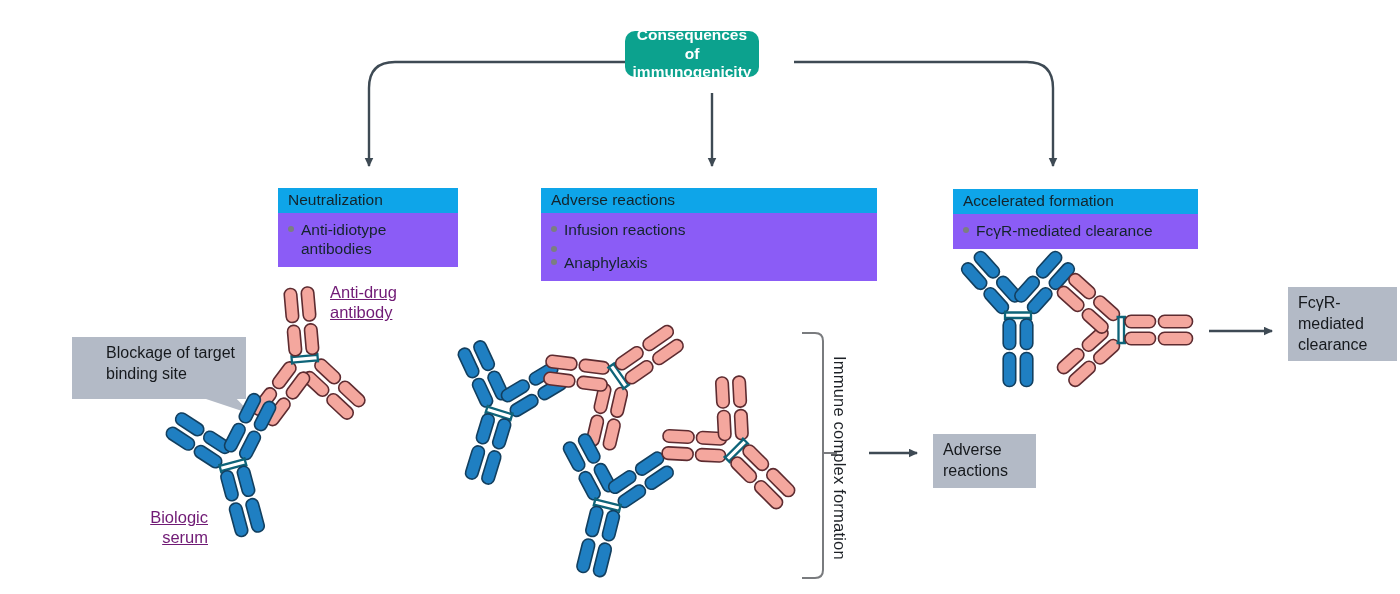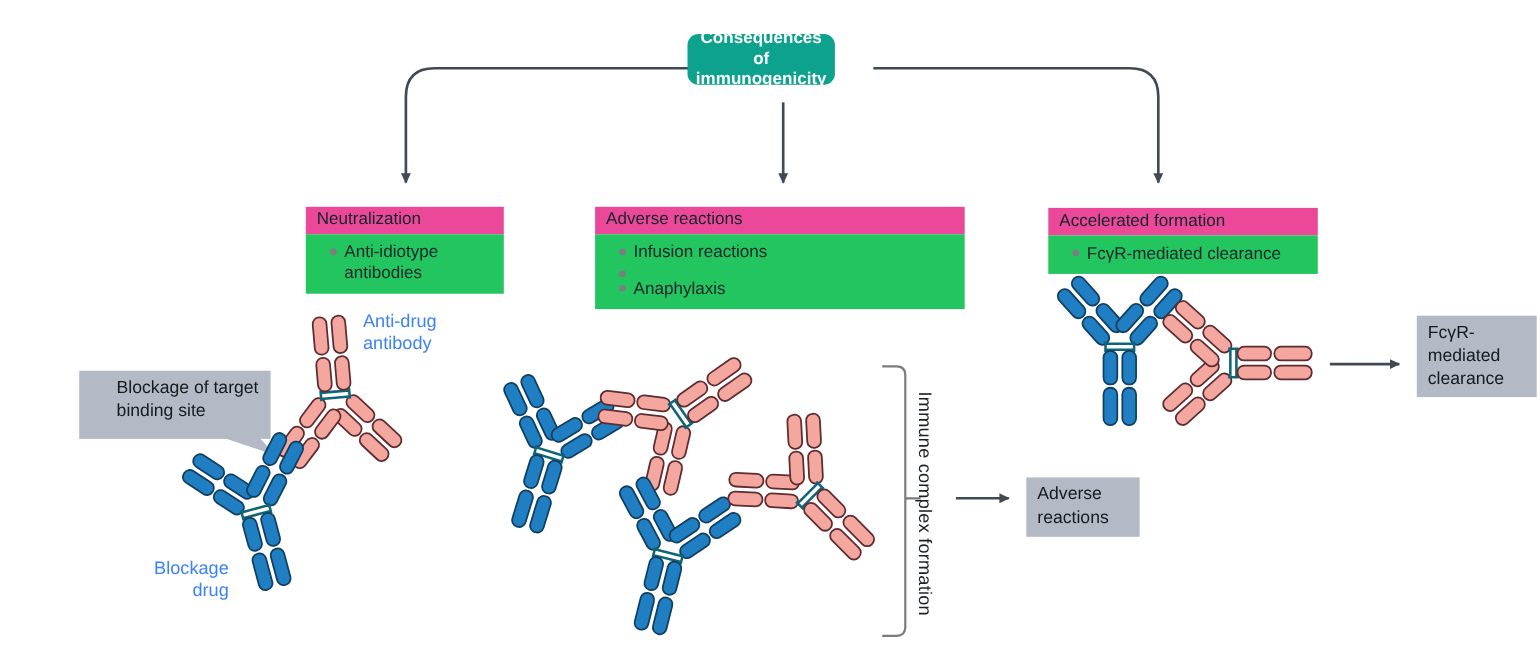--- a/index.html
+++ b/index.html
@@ -10,36 +10,36 @@
   .abs{position:absolute;}
   
   .title-box{
     left:625px;top:31px;width:134px;height:46px;background:#0ca28e;border-radius:10px;
     display:flex;align-items:center;justify-content:center;text-align:center;
     color:#ffffff;font-weight:bold;font-size:15.5px;line-height:1.22;padding:0 6px;box-sizing:border-box;
   }
   
   .branch{box-sizing:border-box;}
   .branch .hdr{
-    background:#ec4899;padding:3px 10px 4px;font-size:15.5px;color:#14242c;
+    background:#0ea5e9;padding:3px 10px 4px;font-size:15.5px;color:#14242c;
   }
   .branch .bd{
-    background:#22c55e;padding:6px 22px 8px;font-size:15.5px;line-height:1.24;color:#14242c;
+    background:#8b5cf6;padding:6px 10px 8px;font-size:15.5px;line-height:1.24;color:#14242c;
   }
   .branch ul{margin:0;padding:0;list-style:none;}
   .branch li{display:flex;gap:7px;margin:1px 0;}
   .dot{flex:0 0 auto;width:6px;height:6px;border-radius:50%;background:#7b7e81;margin-top:6px;}
   .blines span{display:block;}
   
   .graybox{background:#b3bac6;color:#16191d;font-size:16px;line-height:1.3;padding:6px 10px;box-sizing:border-box;}
   .callout{left:72px;top:337px;width:174px;height:62px;padding-left:34px;}
   .outcome-adverse{left:933px;top:434px;width:103px;}
   .outcome-fcgr{left:1288px;top:287px;width:109px;}
   
-  .lbl{font-size:16.5px;line-height:1.22;color:#3b82f6;}
+  .lbl{font-size:16.5px;line-height:1.22;color:#701a75;text-decoration:underline;}
   .lbl-antidrug{left:330px;top:282px;width:100px;}
   .lbl-biologic{left:118px;top:507px;width:90px;text-align:right;}
   .lbl-complex{left:830px;top:335px;height:245px;display:flex;align-items:center;}
   .lbl-complex span{writing-mode:vertical-rl;font-size:16.5px;color:#1d2126;letter-spacing:.2px;}
   
   svg.layer{position:absolute;left:0;top:0;pointer-events:none;}
   .conn{fill:none;stroke:#3e4a54;stroke-width:2.4;}
   .bracket{fill:none;stroke:#797b7e;stroke-width:2;}
   #antibody rect{fill:var(--abf,#ccc);stroke:var(--abs,#333);stroke-width:1.6;}
   #antibody .hinge{fill:none;stroke:#0e6479;stroke-width:2.3;}
@@ -151,21 +151,21 @@
         </span>
       </li>
     </ul>
   </div>
 </div>
 
 <div class="abs graybox callout">Blockage of target binding site</div>
 
 <div class="abs lbl lbl-antidrug">Anti-drug antibody</div>
 
-<div class="abs lbl lbl-biologic">Blockage drug</div>
+<div class="abs lbl lbl-biologic">Biologic serum</div>
 
 <div class="abs lbl-complex">
   <span>Immune complex formation</span>
 </div>
 
 <div class="abs graybox outcome-adverse">Adverse reactions</div>
 
 <div class="abs graybox outcome-fcgr">FcγR-mediated clearance</div>
 
 </body></html>

